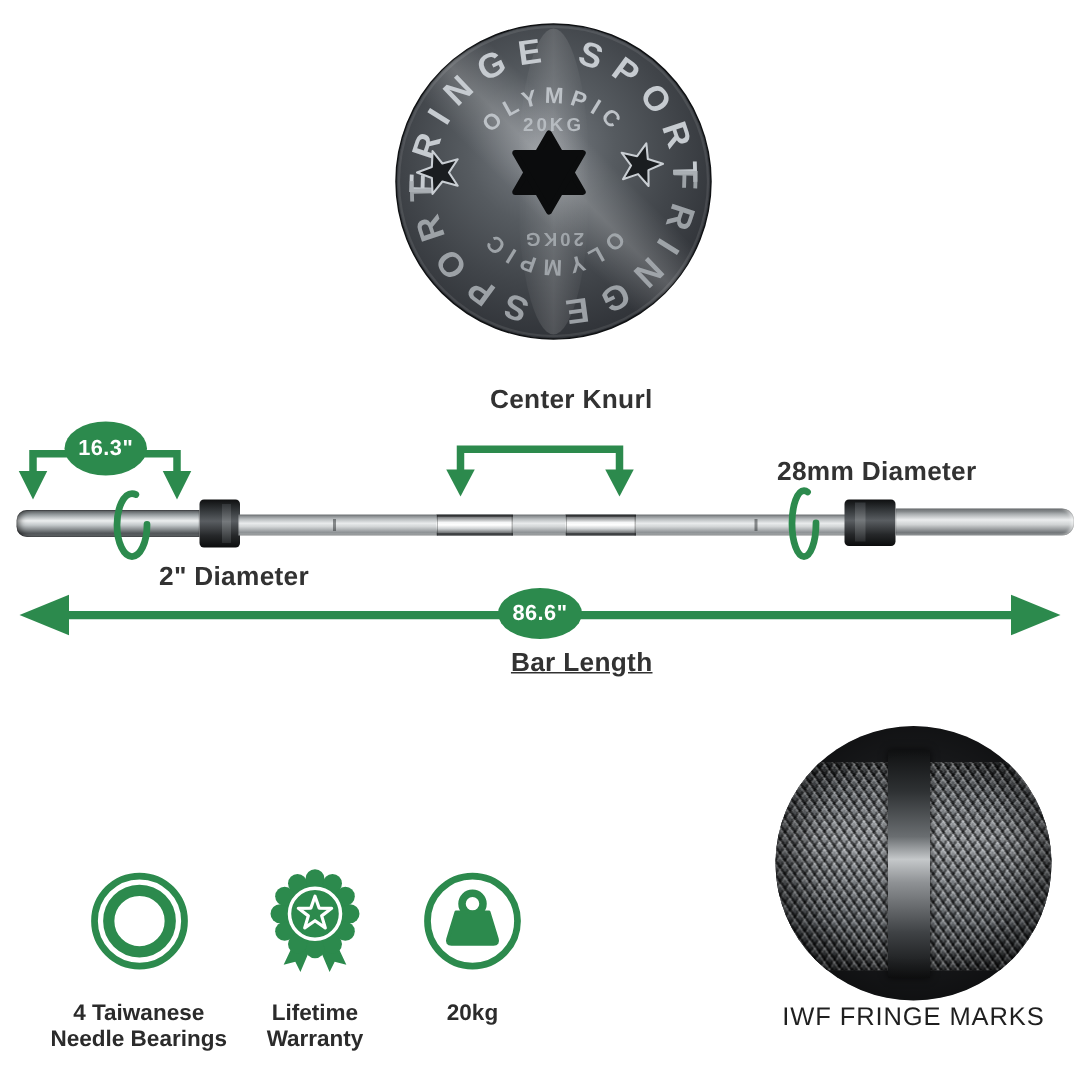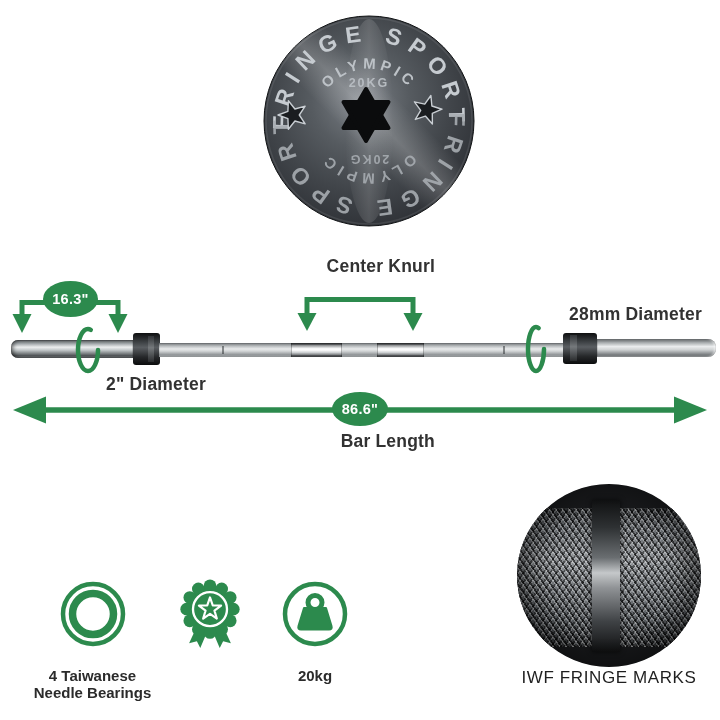--- a/index.html
+++ b/index.html
@@ -217,28 +217,28 @@
     <ellipse cx="88" cy="350" rx="10" ry="21" fill="none" stroke="#2c8a4d" stroke-width="4.5" pathLength="100" stroke-dasharray="78 22" stroke-linecap="round"></ellipse>
     <ellipse cx="536" cy="349" rx="8" ry="22" fill="none" stroke="#2c8a4d" stroke-width="4.5" pathLength="100" stroke-dasharray="78 22" stroke-linecap="round"></ellipse>
   </svg>
 
   <div class="value-oval" id="sleeve-oval">
     <span>16.3"</span>
   </div>
 
   <div class="dim-label centered" style="left:285px;top:256px;width:150px;">Center Knurl</div>
 
-  <div class="dim-label centered" style="left:537px;top:304px;width:165px;">28mm Diameter</div>
+  <div class="dim-label centered" style="left:486px;top:304px;width:165px;">28mm Diameter</div>
 
   <div class="dim-label centered" style="left:50px;top:374px;width:156px;">2" Diameter</div>
 
   <div class="value-oval" id="length-oval">
     <span>86.6"</span>
   </div>
-  <div class="dim-label centered" style="left:285px;top:431px;width:150px;">Bar Length</div>
+  <div class="dim-label centered" style="left:285px;top:431px;width:150px;text-decoration:underline;">Bar Length</div>
 
   <div class="feature" id="feature-bearings">
     <svg width="70" height="70" viewBox="-35 -35 70 70">
       <circle r="30" fill="none" stroke="#2c8a4d" stroke-width="4.5"></circle>
       <circle r="20.5" fill="none" stroke="#2c8a4d" stroke-width="7.5"></circle>
     </svg>
     <div class="feature-label">
       <div>4 Taiwanese</div>
       <div>Needle Bearings</div>
     </div>
@@ -261,20 +261,24 @@
         <circle cx="-24" cy="0" r="6.5"></circle>
           <circle cx="-20.8" cy="-12" r="6.5"></circle>
         <circle cx="-12" cy="-20.8" r="6.5"></circle>
           <circle cx="0" cy="-24" r="6.5"></circle>
         <circle cx="12" cy="-20.8" r="6.5"></circle>
           <circle cx="20.8" cy="-12" r="6.5"></circle>
       </g>
       <circle r="17.5" fill="none" stroke="#ffffff" stroke-width="2.4"></circle>
       <path d="M0,-12 L2.82,-3.88 L11.41,-3.71 L4.57,1.48 L7.05,9.71 L0,4.8 L-7.05,9.71 L-4.57,1.48 L-11.41,-3.71 L-2.82,-3.88 Z" fill="none" stroke="#ffffff" stroke-width="2.2" stroke-linejoin="round"></path>
     </svg>
+    <div class="feature-label">
+      <div>Lifetime</div>
+      <div>Warranty</div>
+    </div>
   </div>
 
   <div class="feature" id="feature-weight">
     <svg width="70" height="70" viewBox="-35 -35 70 70">
       <circle r="30" fill="none" stroke="#2c8a4d" stroke-width="4.5"></circle>
       <circle cx="0" cy="-11.5" r="7" fill="none" stroke="#2c8a4d" stroke-width="5"></circle>
       <path d="M-11,-6 L11,-6 L16.5,12 Q17.5,15.5 14,15.5 L-14,15.5 Q-17.5,15.5 -16.5,12 Z" fill="#2c8a4d" stroke="#2c8a4d" stroke-width="2" stroke-linejoin="round"></path>
     </svg>
     <div class="feature-label">
       <div>20kg</div>

